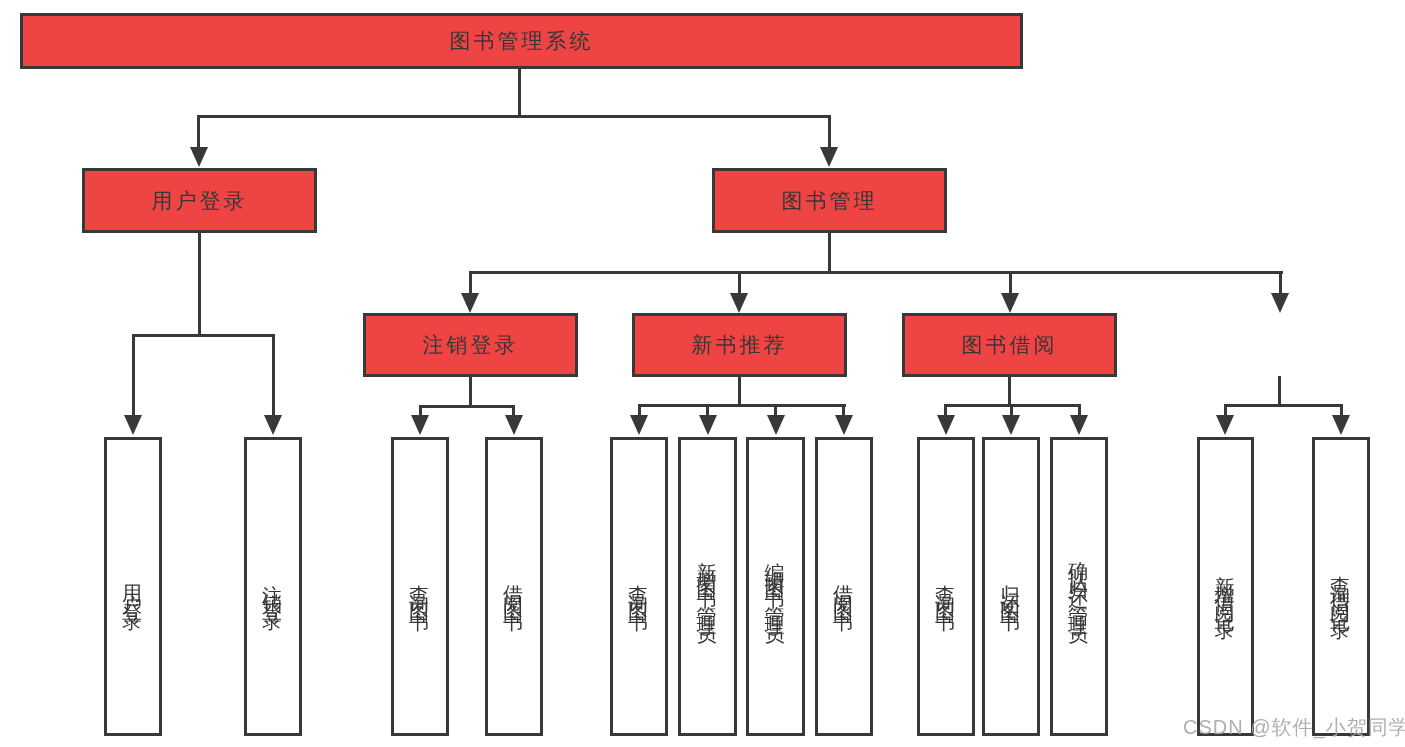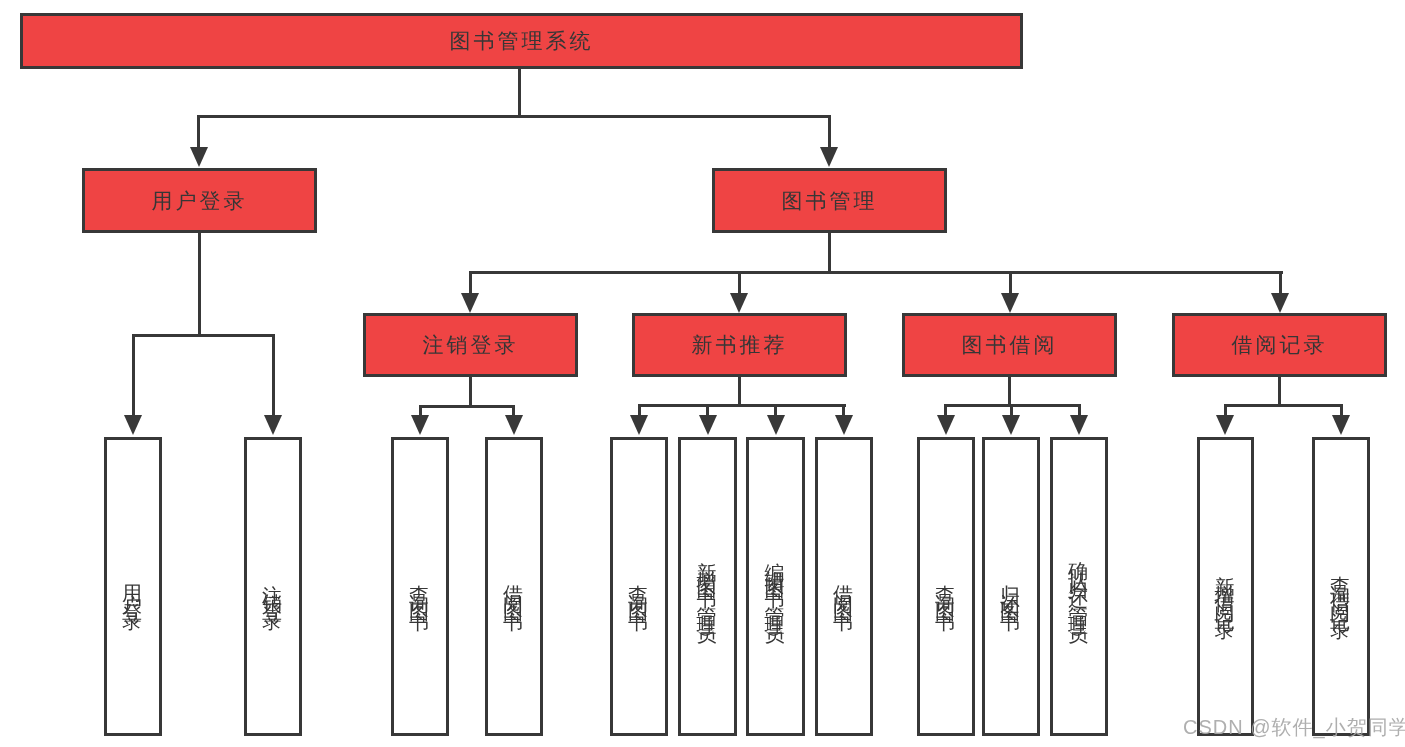--- a/index.html
+++ b/index.html
@@ -84,23 +84,20 @@
 
   <div class="node" style="left:363px; top:313px; width:215px; height:64px;">
     <span>注销登录</span>
   </div>
   <div class="node" style="left:632px; top:313px; width:215px; height:64px;">
     <span>新书推荐</span>
   </div>
   <div class="node" style="left:902px; top:313px; width:215px; height:64px;">
     <span>图书借阅</span>
   </div>
-  <div class="node" style="left:1172px; top:313px; width:215px; height:64px;">
-    <span>借阅记录</span>
-  </div>
 
   <div class="vline" style="left:469px; top:376px; height:32px;"></div>
   <div class="hline" style="left:419px; top:405px; width:96px;"></div>
   <div class="vline" style="left:419px; top:405px; height:10px;"></div>
   <div class="ah" style="left:411px; top:415px;"></div>
   <div class="vline" style="left:512px; top:405px; height:10px;"></div>
   <div class="ah" style="left:505px; top:415px;"></div>
 
   <div class="vline" style="left:738px; top:376px; height:31px;"></div>
   <div class="hline" style="left:638px; top:404px; width:208px;"></div>

